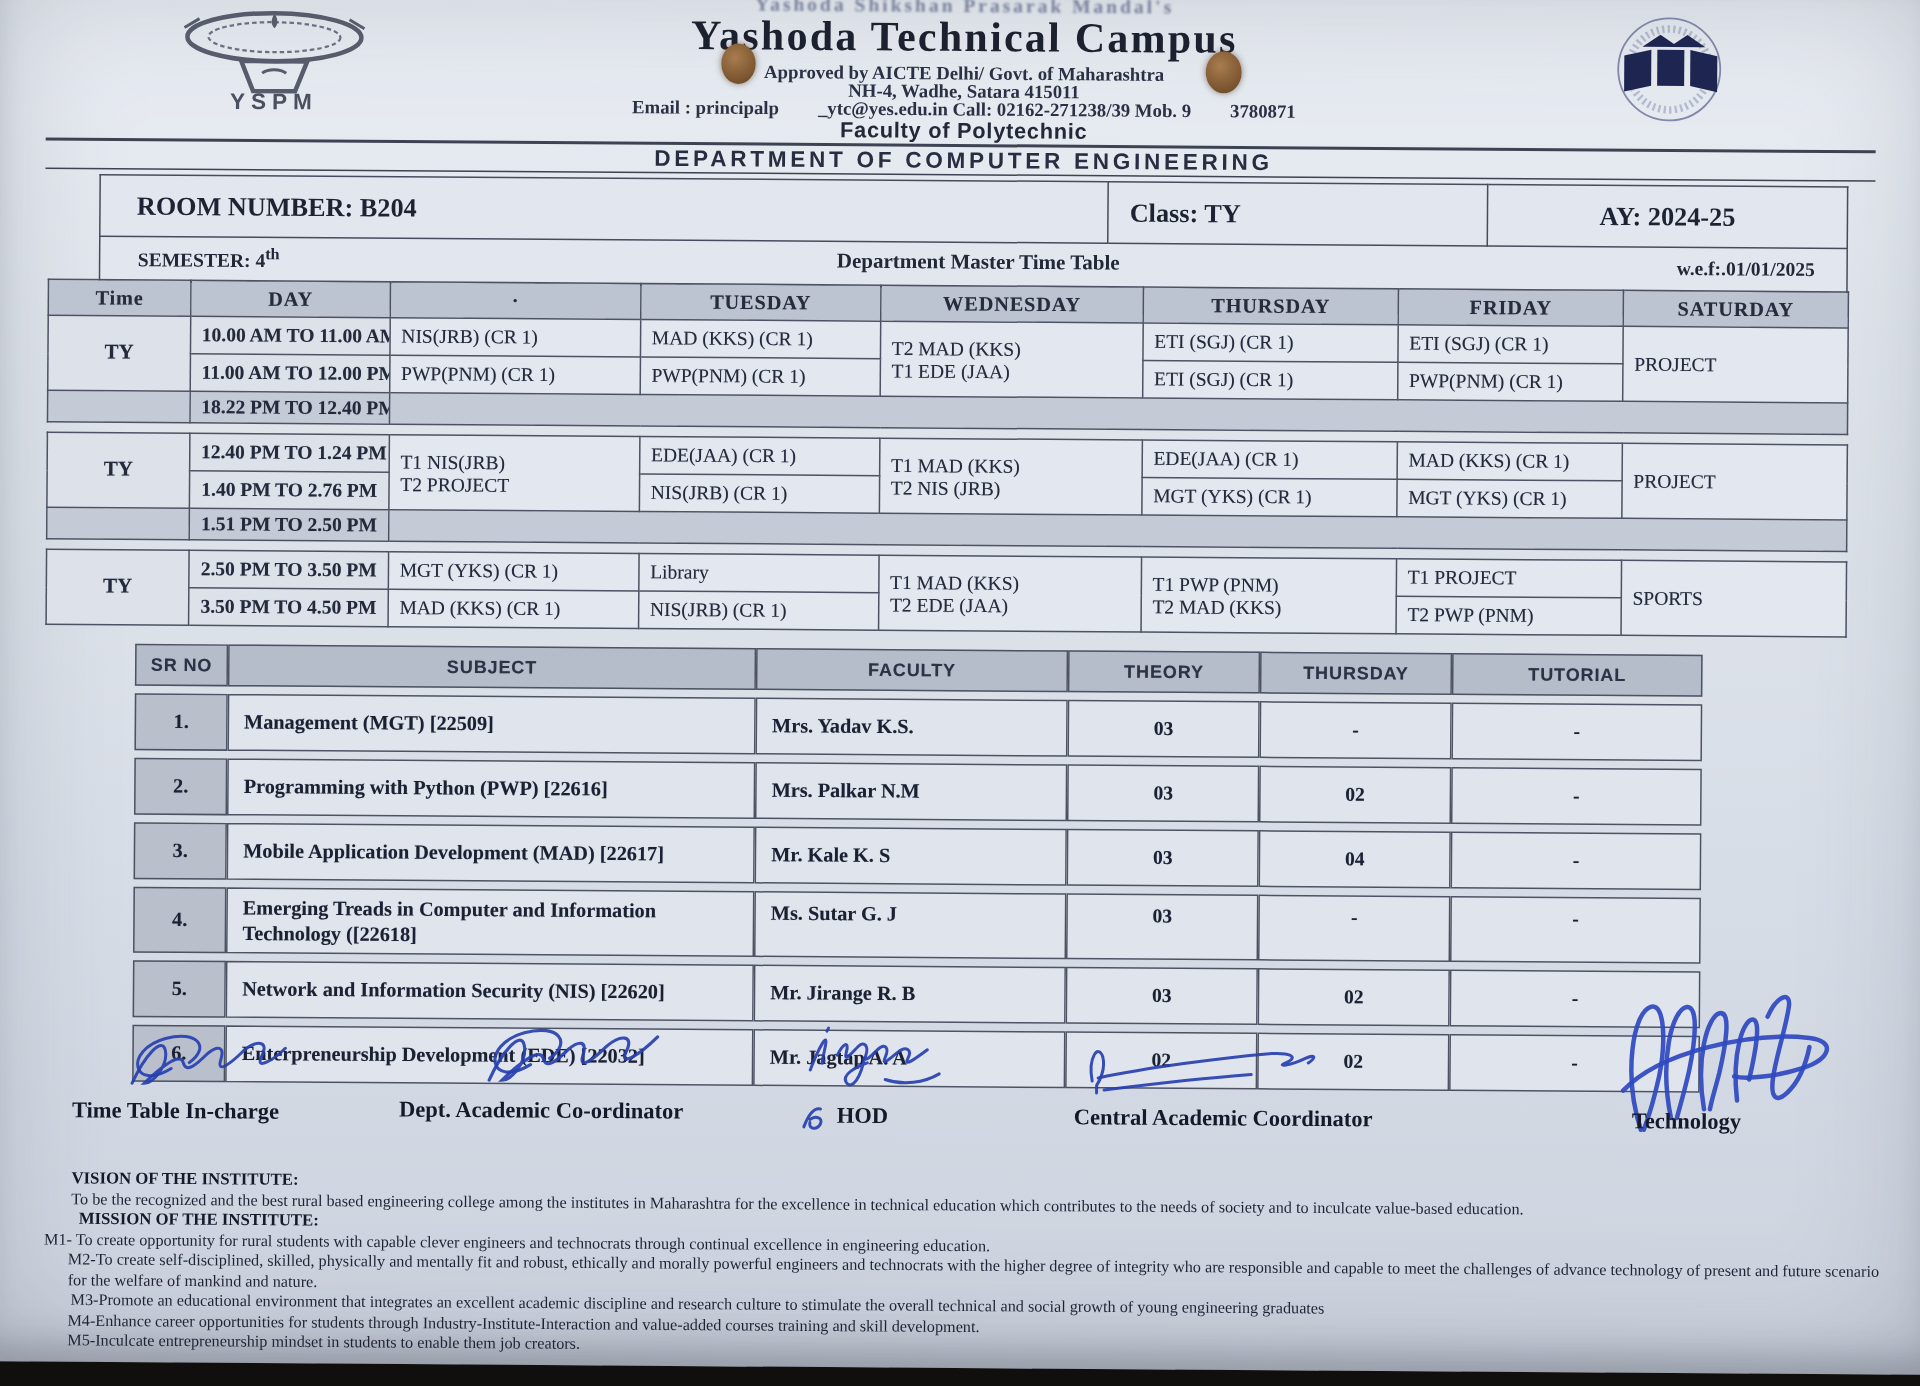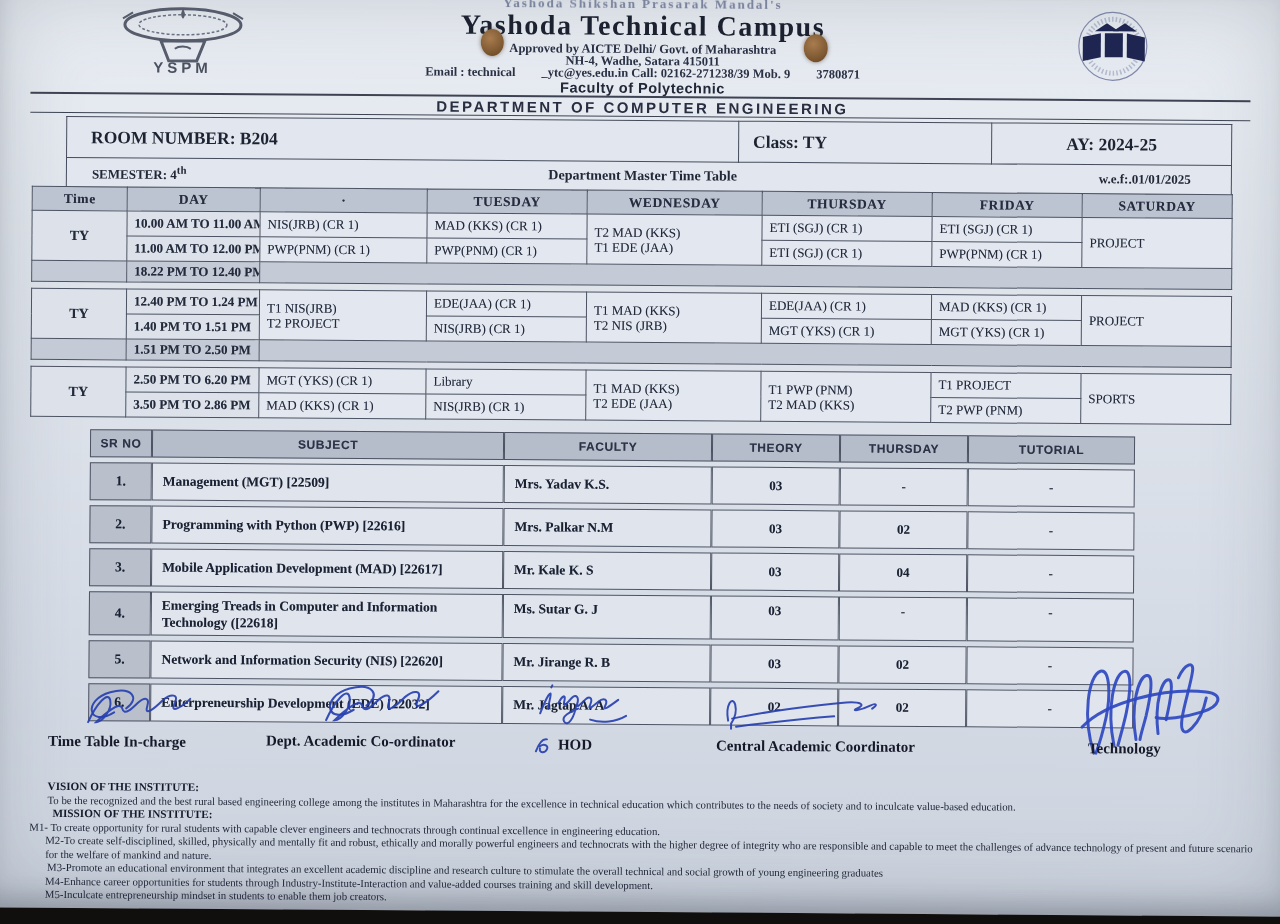--- a/index.html
+++ b/index.html
@@ -46,21 +46,21 @@
     font:bold 13px "Liberation Serif",serif;color:#222838;}
 
   
   .ttwrap{position:absolute;left:30px;top:190px;width:1200px;}
   table.tt{border-collapse:collapse;table-layout:fixed;width:1200px;margin-bottom:6px;}
   .tt td{border:1.4px solid #4d5363;font:13px "Liberation Serif",serif;color:#232a3c;
     padding:1px 7px;background:#e3e7ef;height:22px;overflow:hidden;white-space:nowrap;
     text-shadow:0 0 .5px rgba(30,35,55,.35);}
   .tt td.hd{background:#bdc4d1;font-weight:bold;text-align:center;font-size:13.5px;
     letter-spacing:.6px;height:21px;color:#262c3e;}
-  .tt td.time{font-weight:bold;font-size:13px;background:#dde2ea;}
+  .tt td.time{font-weight:bold;text-align:center;font-size:13px;background:#dde2ea;}
   .tt td.cls{font-weight:bold;text-align:center;background:#dde2ea;font-size:14px;}
   .tt td.brk{background:#c4cbd6;height:18px;}
   .tt .two-line div{line-height:15px;}
 
   
   .subj{position:absolute;left:90px;top:428px;border-collapse:separate;border-spacing:0 5px;
     table-layout:fixed;width:1045px;}
   .subj td{border:1.2px solid #4d5363;background:#e0e4ec;color:#1a2133;
     text-shadow:0 0 .5px rgba(20,28,50,.35);}
   .subj .shead td{background:#b6bdca;font:bold 12px "Liberation Sans",sans-serif;
@@ -89,21 +89,21 @@
 <body>
 
 <div class="paper">
 <div class="content">
 
   <div class="trust-line">Yashoda Shikshan Prasarak Mandal's</div>
   <div class="campus-name">Yashoda Technical Campus</div>
   <div class="hline approved">Approved by AICTE Delhi/ Govt. of Maharashtra</div>
   <div class="hline address">NH-4, Wadhe, Satara 415011</div>
   <div class="email-row">
-    <span>Email : technical</span>
+    <span>Email : principalp</span>
     <span>_ytc@yes.edu.in Call: 02162-271238/39 Mob. 9</span>
     <span>3780871</span>
   </div>
   <div class="hline faculty-line">Faculty of Polytechnic</div>
   <div class="rule" style="top:96px;"></div>
   <div class="hline dept-line">DEPARTMENT OF COMPUTER ENGINEERING</div>
   <div class="rule" style="top:116px;border-top-width:1.6px;"></div>
 
   <svg class="logo" style="left:100px;top:2px;" width="160" height="78" viewBox="0 0 160 78">
     <ellipse cx="80" cy="26" rx="58" ry="16" fill="none" stroke="#565c6b" stroke-width="3"></ellipse>
@@ -138,21 +138,21 @@
           <tr class="r1">
       <td style="padding-left:24px;">ROOM NUMBER: B204</td>
       <td style="padding-left:14px;">Class: TY</td>
       <td style="text-align:center;">AY: 2024-25</td>
     </tr>
     <tr class="r2">
       <td colspan="3">
         <div class="info-flex">
           <span style="padding-left:24px;"><span>SEMESTER: 4</span><sup>th</sup></span>
           <span style="font-size:14px;">Department Master Time Table</span>
-          <span style="padding-right:39px;">w.e.f:.01/01/2025</span>
+          <span style="padding-right:20px;">w.e.f:.01/01/2025</span>
         </div>
       </td>
     </tr>
   </tbody>
       </table>
 
   <div class="ttwrap">
 
     <table class="tt">
       <colgroup>
@@ -226,21 +226,21 @@
         <td>EDE(JAA) (CR 1)</td>
         <td rowspan="2" class="two-line">
           <div>T1 MAD (KKS)</div>
           <div>T2 NIS (JRB)</div>
         </td>
         <td>EDE(JAA) (CR 1)</td>
         <td>MAD (KKS) (CR 1)</td>
         <td rowspan="2">PROJECT</td>
       </tr>
       <tr>
-        <td class="time">1.40 PM TO 1.51 PM</td>
+        <td class="time">1.40 PM TO 2.76 PM</td>
         <td>NIS(JRB) (CR 1)</td>
         <td>MGT (YKS) (CR 1)</td>
         <td>MGT (YKS) (CR 1)</td>
       </tr>
       <tr>
         <td class="brk"></td>
         <td class="time brk">1.51 PM TO 2.50 PM</td>
         <td class="brk" colspan="6"></td>
       </tr>
     </tbody>
@@ -253,36 +253,36 @@
             <col style="width:167px">
             <col style="width:160px">
             <col style="width:175px">
             <col style="width:170px">
             <col style="width:150px">
             <col style="width:150px">
           </colgroup>
       <tbody>
             <tr>
         <td class="cls" rowspan="2">TY</td>
-        <td class="time">2.50 PM TO 6.20 PM</td>
+        <td class="time">2.50 PM TO 3.50 PM</td>
         <td>MGT (YKS) (CR 1)</td>
         <td>Library</td>
         <td rowspan="2" class="two-line">
           <div>T1 MAD (KKS)</div>
           <div>T2 EDE (JAA)</div>
         </td>
         <td rowspan="2" class="two-line">
           <div>T1 PWP (PNM)</div>
           <div>T2 MAD (KKS)</div>
         </td>
         <td>T1 PROJECT</td>
         <td rowspan="2">SPORTS</td>
       </tr>
       <tr>
-        <td class="time">3.50 PM TO 2.86 PM</td>
+        <td class="time">3.50 PM TO 4.50 PM</td>
         <td>MAD (KKS) (CR 1)</td>
         <td>NIS(JRB) (CR 1)</td>
         <td>T2 PWP (PNM)</td>
       </tr>
     </tbody>
         </table>
   </div>
 
   <table class="subj">
     <colgroup>

